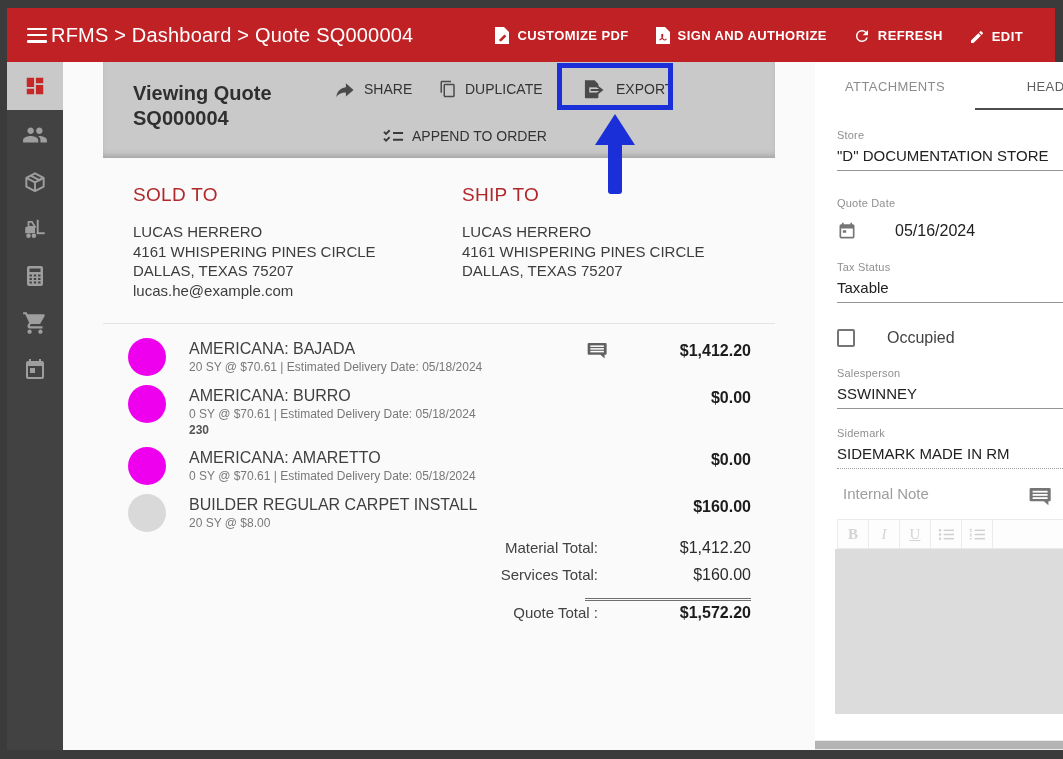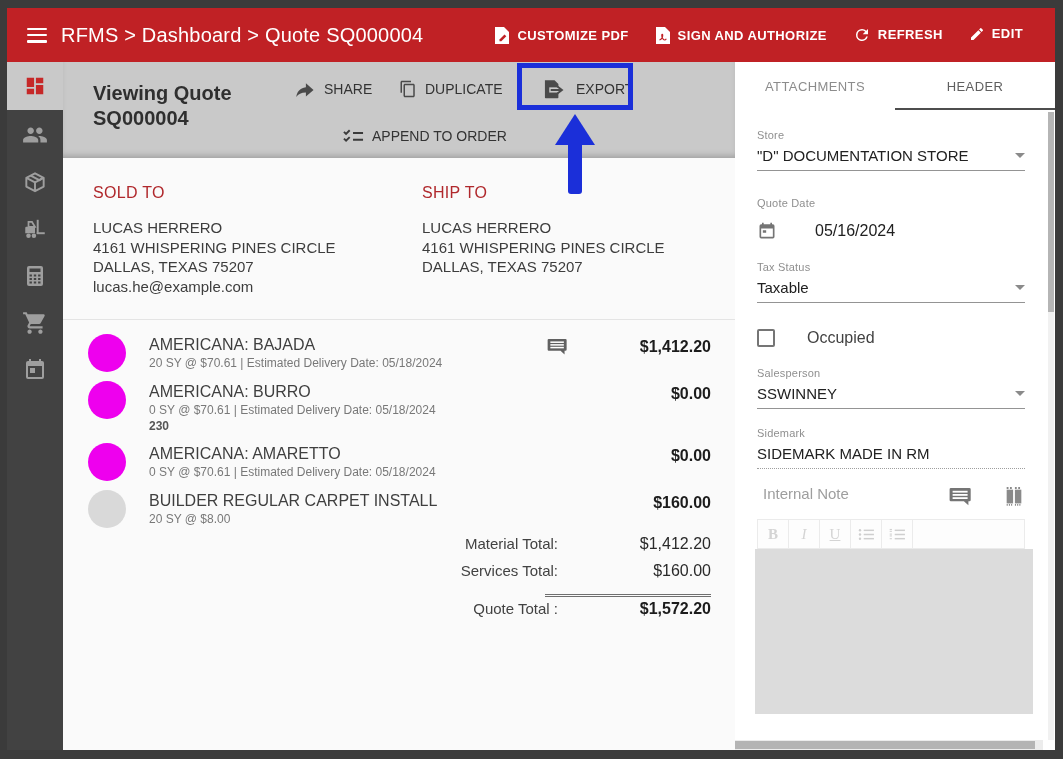--- a/index.html
+++ b/index.html
@@ -4,26 +4,26 @@
 <style>
   * { margin:0; padding:0; box-sizing:border-box; }
   html,body { width:1063px; height:759px; overflow:hidden; }
   body { background:#3b3b3b; font-family:"Liberation Sans","DejaVu Sans",sans-serif; position:relative; }
   .frame { position:absolute; left:7px; top:8px; width:1048px; height:742px; background:#fafafa; display:flex; flex-direction:column; }
 
   
   .topbar { height:54px; background:#c02125; display:flex; align-items:center; color:#fff; flex:0 0 auto; }
   .hamburger { width:20px; height:15px; margin-left:20px; display:flex; flex-direction:column; justify-content:space-between; cursor:pointer; }
   .hamburger span { display:block; height:2.6px; background:#fff; border-radius:1px; }
-  .breadcrumb { margin-left:14px; font-size:20px; font-weight:500; letter-spacing:.2px; white-space:nowrap; }
-  .topbar-actions { margin-left:auto; display:flex; align-items:flex-start; gap:26px; padding-right:32px; }
+  .breadcrumb { margin-left:4px; font-size:20px; font-weight:500; letter-spacing:.2px; white-space:nowrap; }
+  .topbar-actions { margin-left:auto; display:flex; align-items:flex-end; gap:26px; padding-right:32px; }
   .tb-btn { display:flex; align-items:center; gap:7px; font-size:13px; font-weight:700; letter-spacing:.4px; cursor:pointer; white-space:nowrap; }
 
   
-  .body-row { flex:1; display:flex; min-height:0; }
+  .body-row { flex:1; display:flex; min-height:0;gap:40px; }
 
   
   .sidebar { width:56px; background:#424242; flex:0 0 auto; display:flex; flex-direction:column; }
   .side-item { width:56px; display:flex; justify-content:center; align-items:center; cursor:pointer; }
   .side-item.active { height:48px; background:#c9c9c9; }
   .side-rest { display:flex; flex-direction:column; align-items:center; padding-top:13px; gap:23px; }
   .side-rest .side-item { height:24px; }
 
   
   .main-col { width:672px; flex:0 0 auto; display:flex; flex-direction:column; position:relative; background:#fafafa; }
@@ -34,21 +34,21 @@
   .btn-duplicate { left:336px; top:13px; }
   .btn-export { left:480px; top:13px; }
   .btn-append { left:280px; top:60px; }
   .hl-box { position:absolute; left:454px; top:1px; width:116px; height:47px; border:5px solid #1b2fd9; pointer-events:none; }
   .hl-arrow-head { position:absolute; left:492px; top:52px; width:0; height:0; border-left:20px solid transparent; border-right:20px solid transparent; border-bottom:31px solid #1b2fd9; }
   .hl-arrow-stem { position:absolute; left:505px; top:80px; width:14px; height:52px; background:#1b2fd9; border-radius:0 0 3px 3px; }
 
   .content { flex:1; background:#fafafa; overflow:hidden; }
   .addresses { display:flex; padding:26px 24px 0 30px; }
   .addr-col { width:329px; flex:0 0 auto; }
-  .addr-head { color:#b0282c; font-size:16px; font-weight:500; letter-spacing:.3px; margin-bottom:16px; }
+  .addr-head { color:#b0282c; font-size:19px; font-weight:500; letter-spacing:.3px; margin-bottom:16px; }
   .addr-line { font-size:15px; line-height:19.5px; color:#3d3d3d; }
   .divider { border-top:1px solid #e4e4e4; margin-top:23px; }
 
   .items { padding:12px 24px 0 25px; }
   .item-row { display:flex; align-items:flex-start; margin-bottom:7px; cursor:pointer; }
   .swatch { width:38px; height:38px; border-radius:50%; flex:0 0 auto; margin-top:2px; }
   .swatch-magenta { background:#ee00ee; }
   .swatch-gray { background:#d9d9d9; }
   .item-text { margin-left:23px; min-width:0; }
   .item-title { font-size:16px; color:#3f3f3f; line-height:21px; padding-top:2px; }

